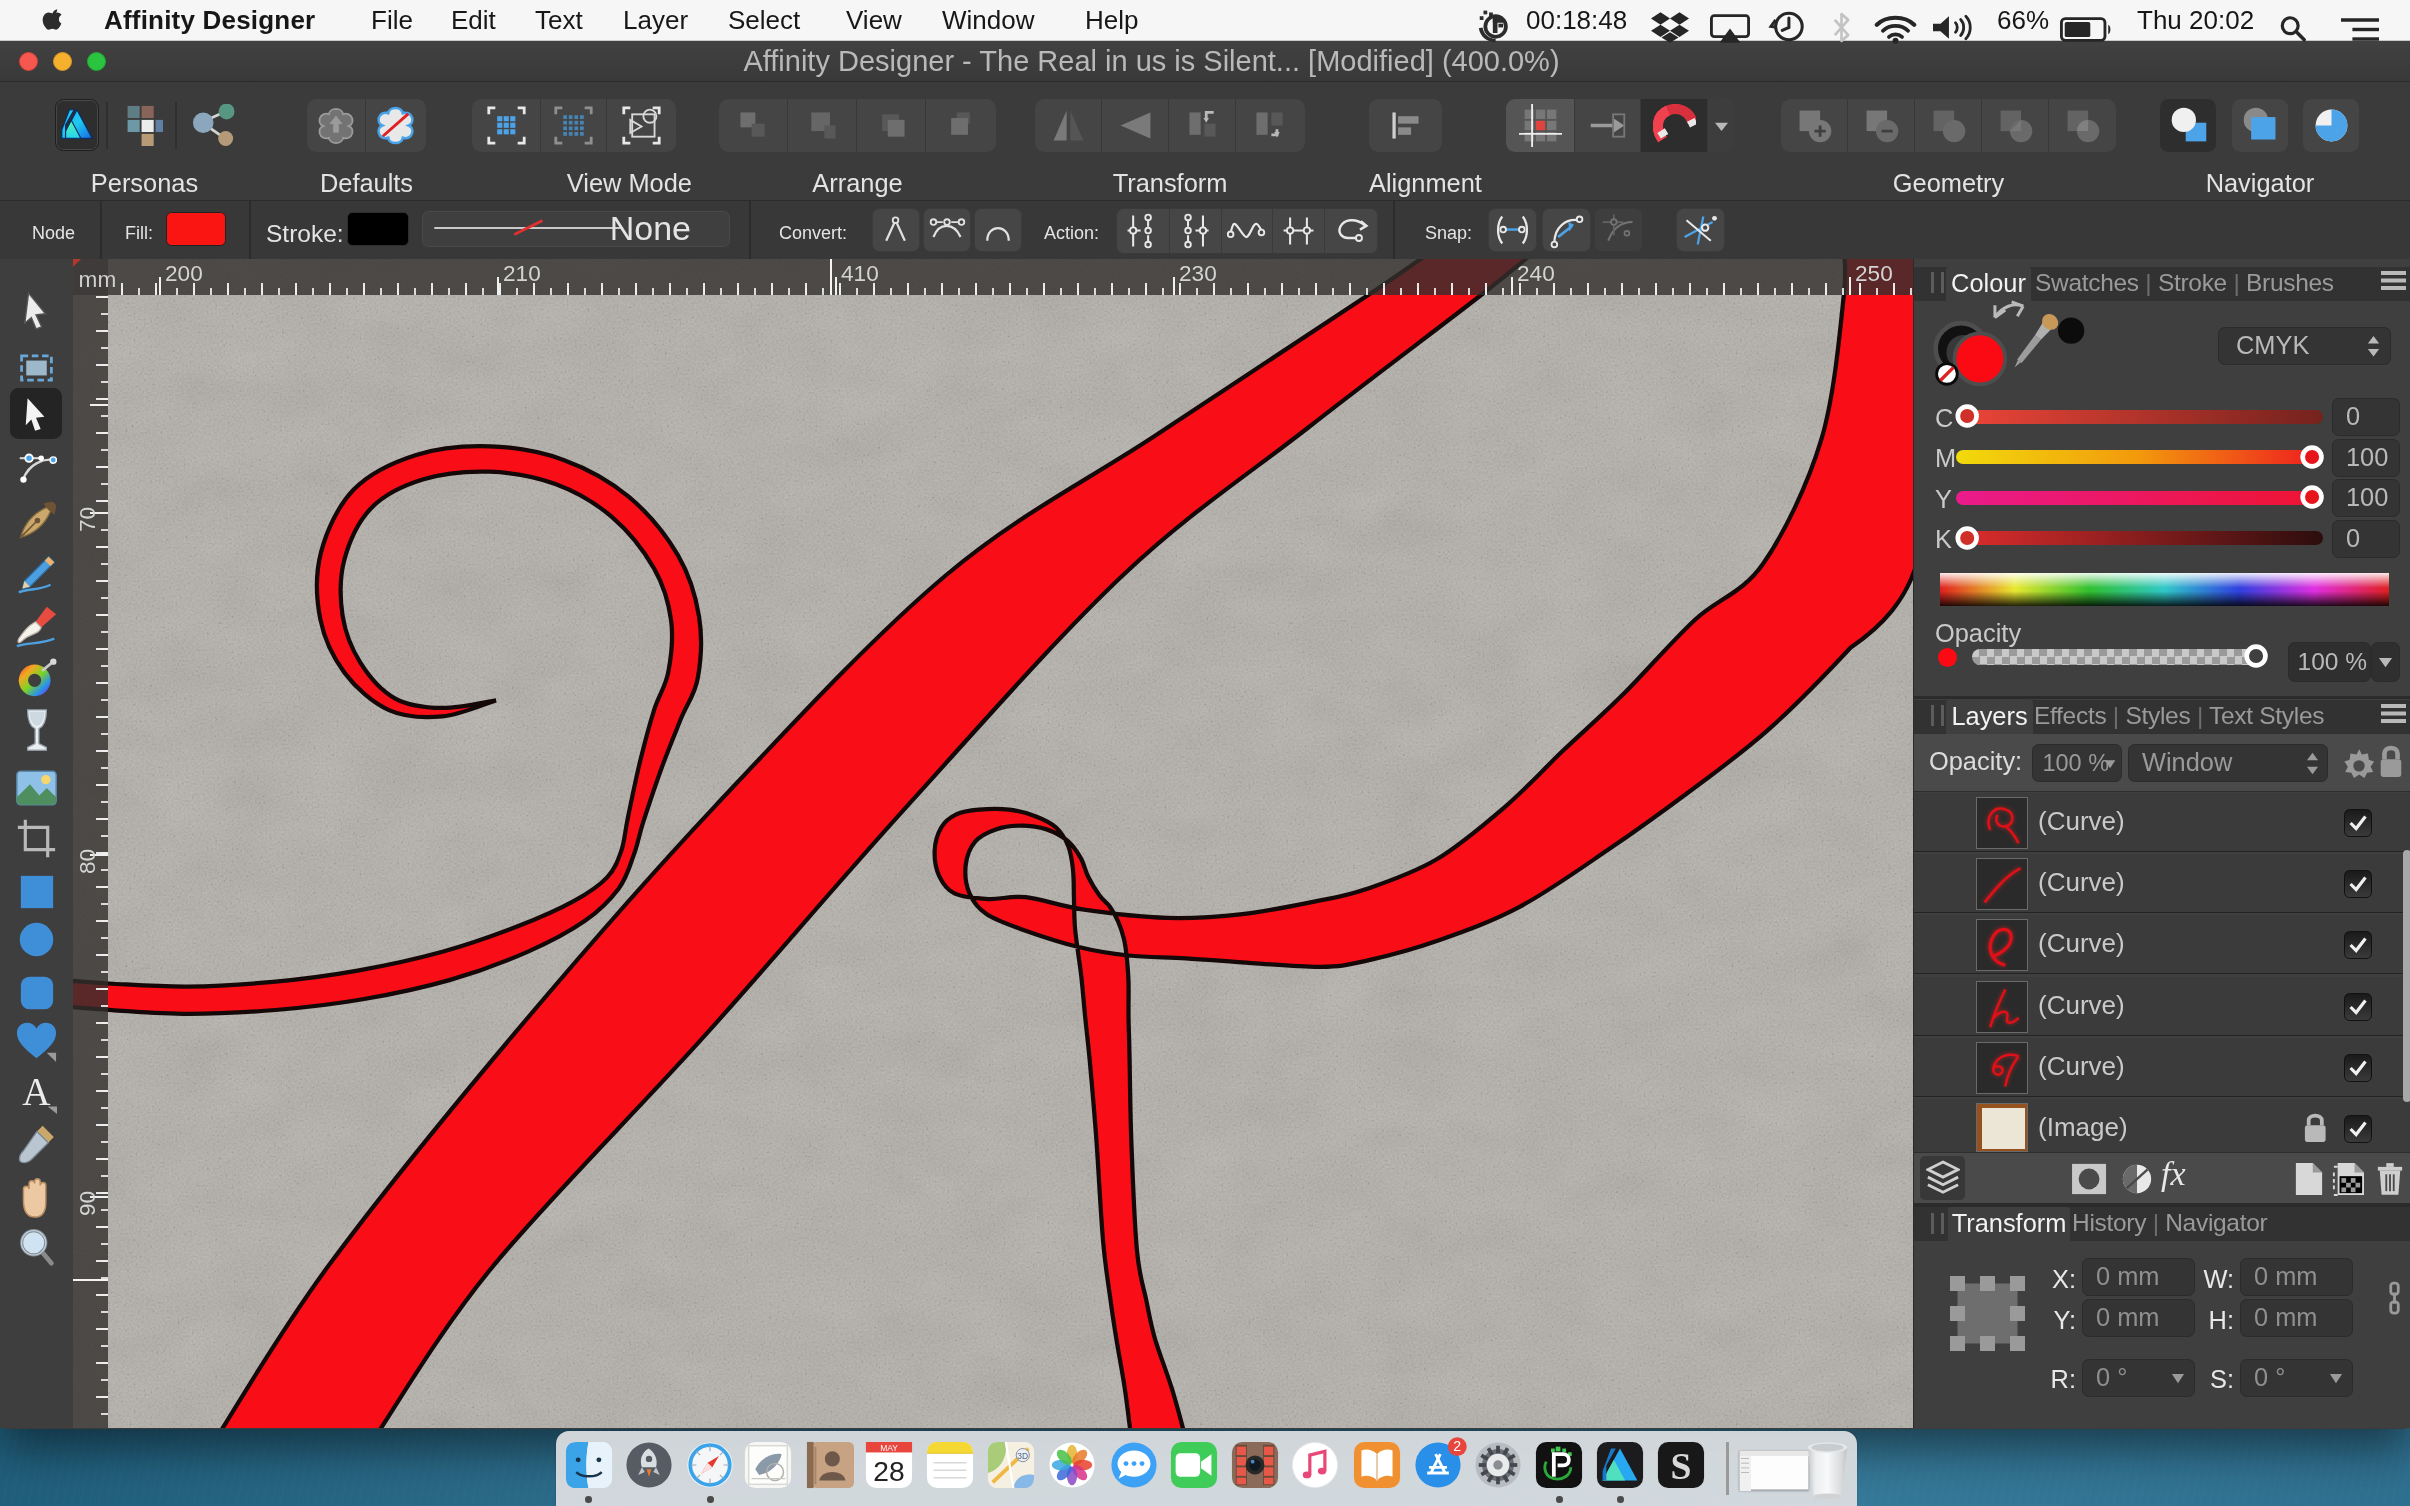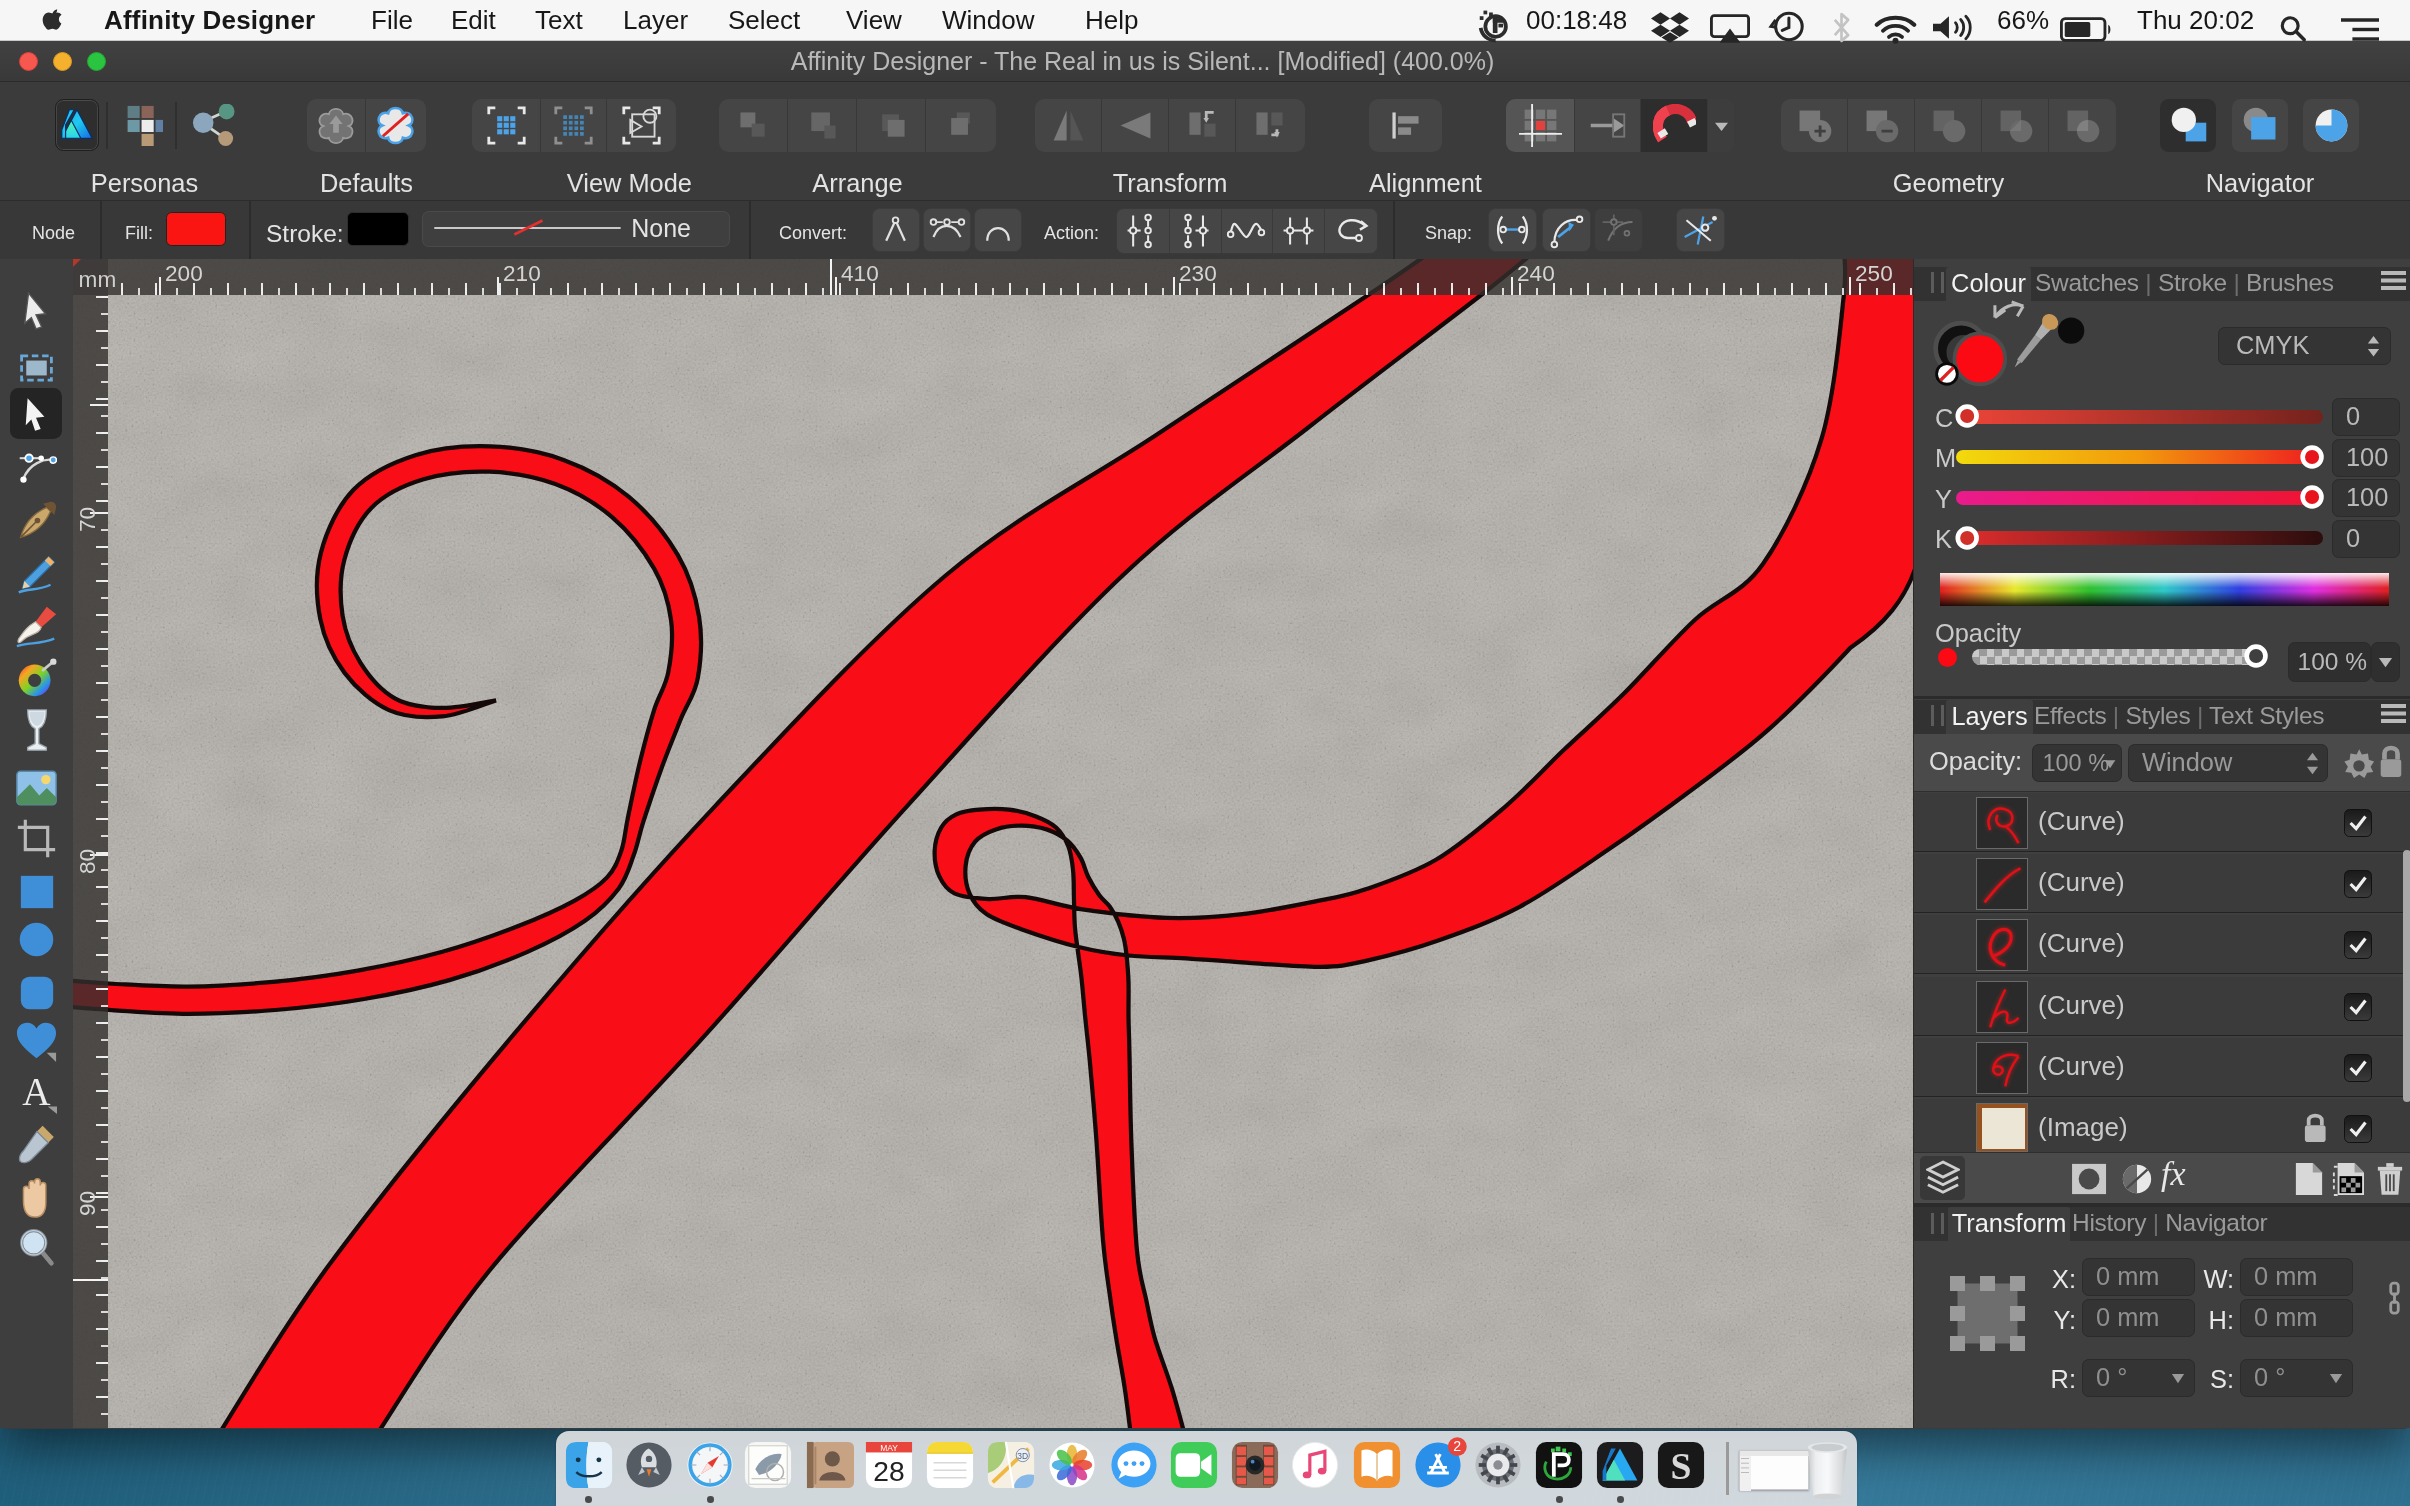--- a/index.html
+++ b/index.html
@@ -18,22 +18,22 @@
     color:#171717; font-size:26px; border-bottom:0.9px solid #c9c9c9;}
   #menubar .item { position:absolute; top:0; height:41px; line-height:41px; white-space:nowrap; }
 
   
   #window { left:0; top:41px; width:2411px; height:1388px; z-index:10; background:#3b3b3b;
      border-radius: 0 0 7.5px 7.5px; box-shadow: 0 19px 47px rgba(0,0,0,0.5); }
 
   #titlebar { left:0; top:0; width:2411px; height:41px;
     background:linear-gradient(#414141,#393939); border-bottom:0.9px solid #2a2a2a; }
   .tl { position:absolute; top:11.3px; width:19px; height:19px; border-radius:50%; }
-  #titlebar .txt { position:absolute; top:0; left:5px; width:2275px; text-align:center; line-height:41px;
-    color:#b9b9b9; font-size:25px; }
+  #titlebar .txt { position:absolute; top:0; left:14px; width:2275px; text-align:center; line-height:41px;
+    color:#b9b9b9; font-size:29px; }
 
   #toolbar { left:0; top:41px; width:2411px; height:117px; background:#3b3b3b; }
   .tgroup { position:absolute; top:17px; }
   .tlabel { position:absolute; top:70px; width:100%; text-align:center; font-size:25.4px; color:#e3e3e3; }
   .seg { position:absolute; top:0; height:53px; display:flex; background:#454545; border-radius:9.4px; overflow:hidden; }
   .seg .cell { height:53px; border-right:0.9px solid #383838; display:flex; align-items:center; justify-content:center; }
   .seg .cell:last-child { border-right:none; }
   .tsep { position:absolute; top:9.4px; width:1.9px; height:72px; background:#2f2f2f; }
 
   #ctxbar { left:0; top:159px; width:2411px; height:101px; background:#383838; border-top:1.9px solid #2c2c2c; }
@@ -403,21 +403,21 @@
       <span class="lbl" style="left:125px;">Fill:</span>
       <div style="position:absolute; left:166px; top:11.3px; width:60px; height:34px; background:#fb1512; border:1.9px solid #222; border-radius:5.6px;"></div>
       <div class="csep" style="left:249px;"></div>
       <span class="lbl" style="left:266px; font-size:24.5px;">Stroke:</span>
       <div style="position:absolute; left:347px; top:11.3px; width:62px; height:34px; background:#000; border:1.9px solid #2e2e2e; border-radius:5.6px;"></div>
       <div style="position:absolute; left:422px; top:10.4px; width:308px; height:36px; background:#3f3f3f; border:1.9px solid #4a4a4a; border-radius:6.6px;">
         <svg style="position:absolute; left:0; top:0;" width="304" height="32" viewBox="0 0 323 34">
           <path d="M12 17 L210 17" stroke="#c9c9c9" stroke-width="2"></path>
           <path d="M97 24 L127 9" stroke="#e03030" stroke-width="3"></path>
         </svg>
-        <span style="position:absolute; right:38px; top:0; line-height:32px; color:#e4e4e4; font-size:25px;">None</span>
+        <span style="position:absolute; right:38px; top:0; line-height:32px; color:#e4e4e4; font-size:34px;">None</span>
       </div>
       <div class="csep" style="left:749px;"></div>
       <span class="lbl" style="left:779px;">Convert:</span>
       <div class="cbtn" style="left:872px; width:48px;"><svg width="46" height="42" viewBox="0 0 49 45">
           <path d="M14 34 L24 12 L34 34" fill="none" stroke="#e0e0e0" stroke-width="2.4"></path>
           <circle cx="24" cy="12" r="3" fill="#3f3f3f" stroke="#e0e0e0" stroke-width="2"></circle>
         </svg></div>
       <div class="cbtn" style="left:923px; width:48px;"><svg width="46" height="42" viewBox="0 0 49 45">
           <path d="M10 30 C16 14 32 14 39 30" fill="none" stroke="#e0e0e0" stroke-width="2.4"></path>
           <path d="M8 14 L20 14 M29 14 L42 14" stroke="#e0e0e0" stroke-width="2"></path>

